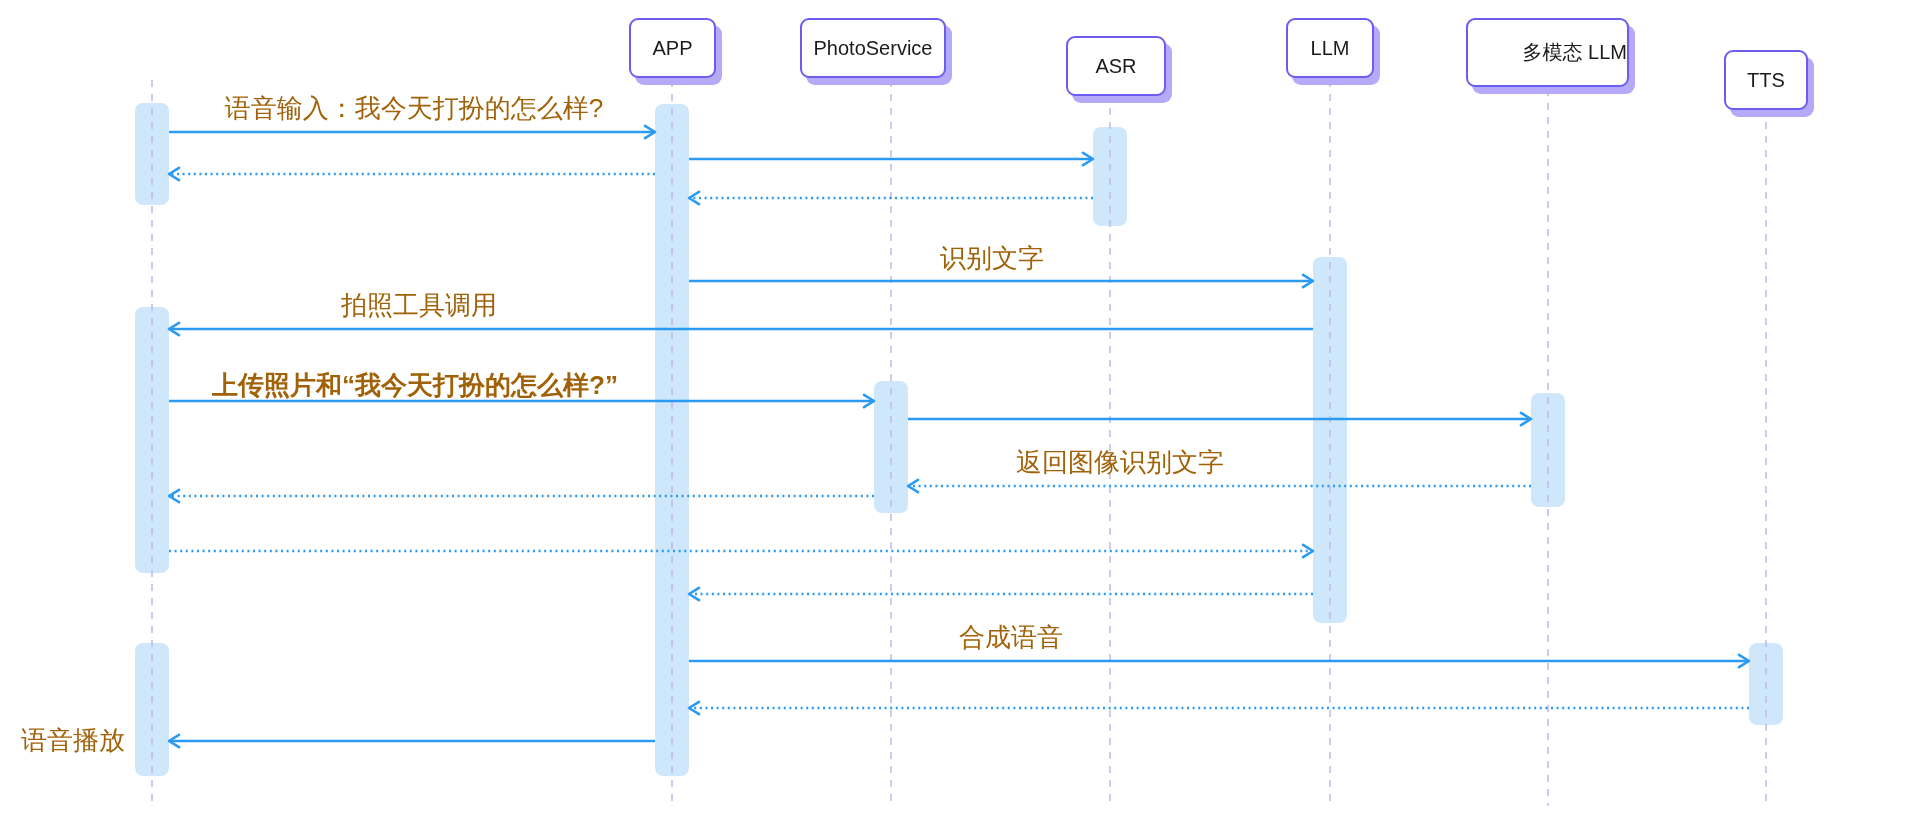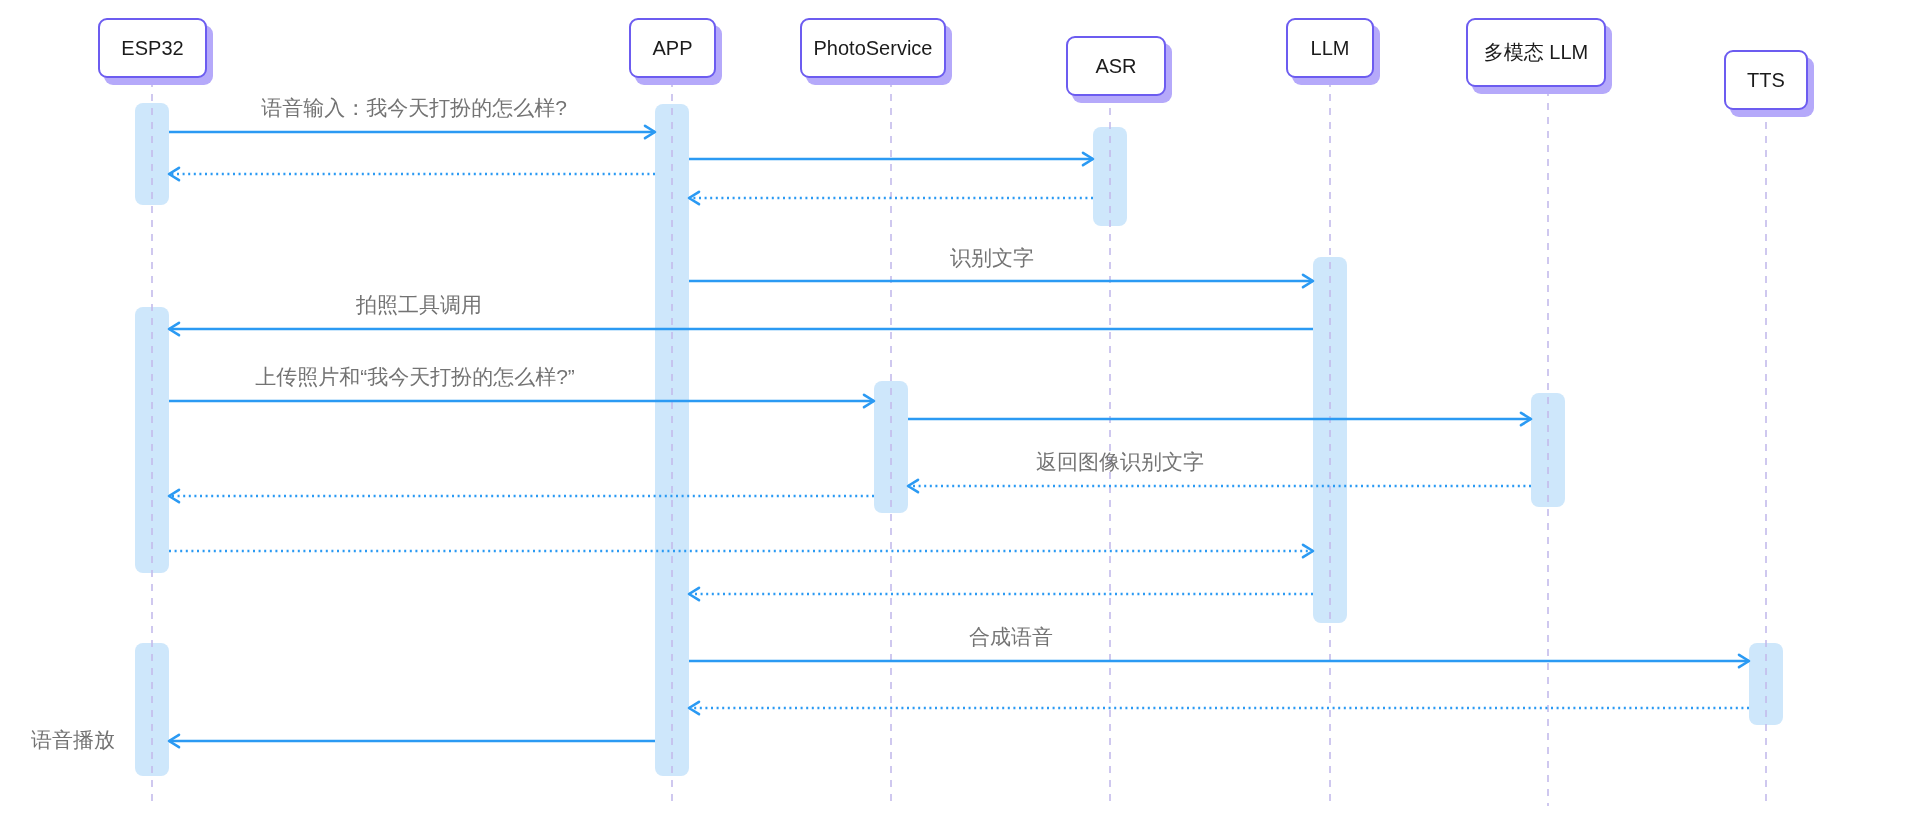--- a/index.html
+++ b/index.html
@@ -14,21 +14,21 @@
   .msg.dotted { stroke-dasharray:2 3.6; }
   .pbox {
     position:absolute; box-sizing:border-box;
     background:#ffffff; border:2px solid #6C5CF0; border-radius:9px;
     box-shadow:6px 7px 0 #B5A9FA;
     display:flex; align-items:center; justify-content:center;
     font-size:20px; color:#1b1b1b; white-space:nowrap;
   }
   .mlabel {
     position:absolute; transform:translateX(-50%);
-    font-size:21px; line-height:26px; color:#737373; white-space:nowrap;
+    font-size:26px; line-height:26px; color:#a16207; white-space:nowrap;
   }
 </style>
 </head>
 <body>
 
 <div class="stage">
 
   <svg class="layer" width="1920" height="820" viewBox="0 0 1920 820">
     <defs>
       <marker id="arrow" viewBox="-14 -9 18 18" refX="0" refY="0" markerWidth="18" markerHeight="18" orient="auto" markerUnits="userSpaceOnUse">
@@ -70,43 +70,40 @@
       <line class="msg dotted" x1="1531" y1="486" x2="908" y2="486" marker-end="url(#arrow)"></line>
       <line class="msg dotted" x1="874" y1="496" x2="169" y2="496" marker-end="url(#arrow)"></line>
       <line class="msg dotted" x1="169" y1="551" x2="1313" y2="551" marker-end="url(#arrow)"></line>
       <line class="msg dotted" x1="1313" y1="594" x2="689" y2="594" marker-end="url(#arrow)"></line>
       <line class="msg solid" x1="689" y1="661" x2="1749" y2="661" marker-end="url(#arrow)"></line>
       <line class="msg dotted" x1="1749" y1="708" x2="689" y2="708" marker-end="url(#arrow)"></line>
       <line class="msg solid" x1="655" y1="741" x2="169" y2="741" marker-end="url(#arrow)"></line>
     </g>
   </svg>
 
-  <div class="pbox" style="left:98px;   top:18px; width:109px; height:60px;">
-    <span>ESP32</span>
-  </div>
   <div class="pbox" style="left:629px;  top:18px; width:87px;  height:60px;">
     <span>APP</span>
   </div>
   <div class="pbox" style="left:800px;  top:18px; width:146px; height:60px;">
     <span>PhotoService</span>
   </div>
   <div class="pbox" style="left:1066px; top:18px; width:100px;  height:60px;margin-top:18px;">
     <span>ASR</span>
   </div>
   <div class="pbox" style="left:1286px; top:18px; width:88px;  height:60px;">
     <span>LLM</span>
   </div>
-  <div class="pbox" style="left:1466px; top:18px; width:140px; height:69px;">
+  <div class="pbox" style="left:1466px; top:18px; width:163px; height:69px;justify-content:flex-end;">
     <span>多模态 LLM</span>
   </div>
   <div class="pbox" style="left:1724px; top:18px; width:84px;  height:60px;margin-top:32px;">
     <span>TTS</span>
   </div>
 
   <div class="mlabel" style="left:414px;  top:95px;">语音输入：我今天打扮的怎么样?</div>
   <div class="mlabel" style="left:992px;  top:245px;">识别文字</div>
   <div class="mlabel" style="left:419px;  top:292px;">拍照工具调用</div>
-  <div class="mlabel" style="left:415px;  top:364px;">上传照片和“我今天打扮的怎么样?”</div>
+  <div class="mlabel" style="left:415px;  top:372px;font-weight:bold;">上传照片和“我今天打扮的怎么样?”</div>
   <div class="mlabel" style="left:1120px; top:449px;">返回图像识别文字</div>
   <div class="mlabel" style="left:1011px; top:624px;">合成语音</div>
   <div class="mlabel" style="left:73px;   top:727px;">语音播放</div>
 
 </div>
 
 </body></html>

